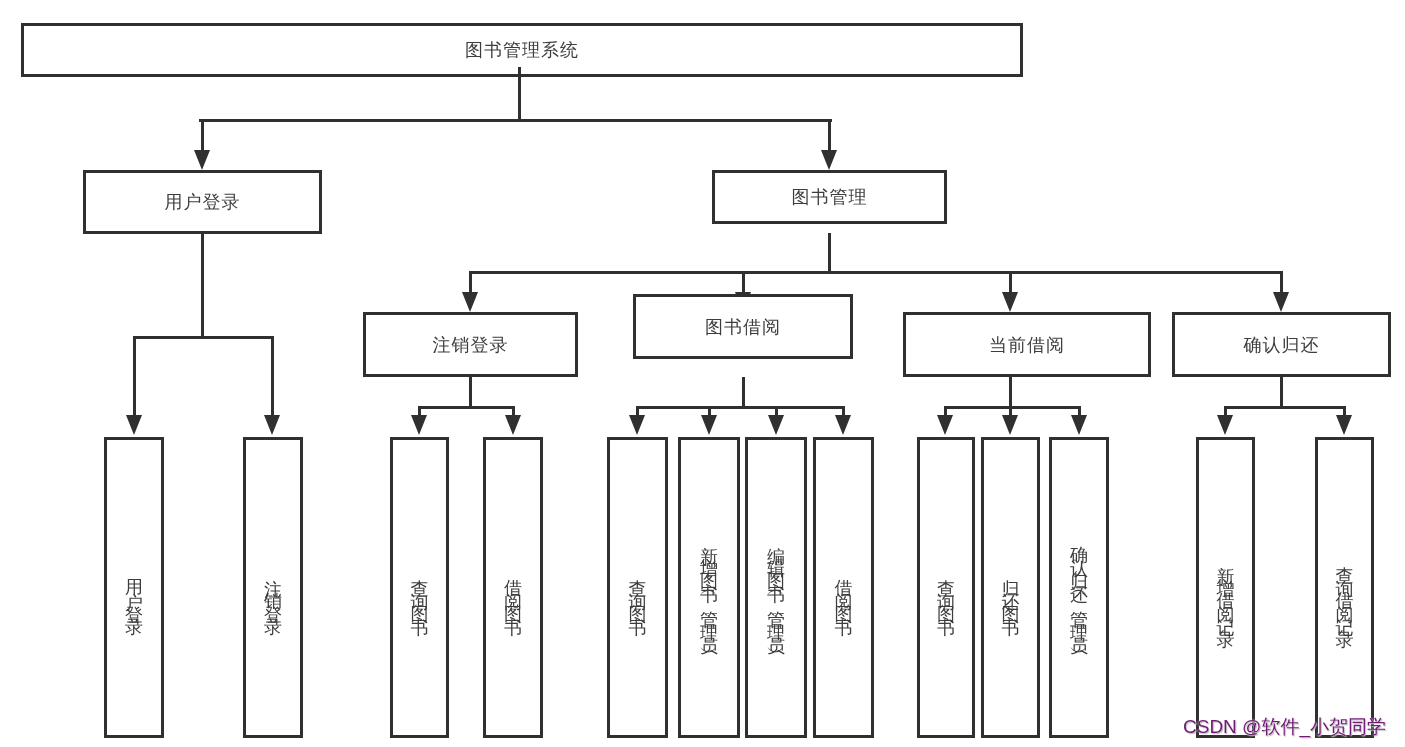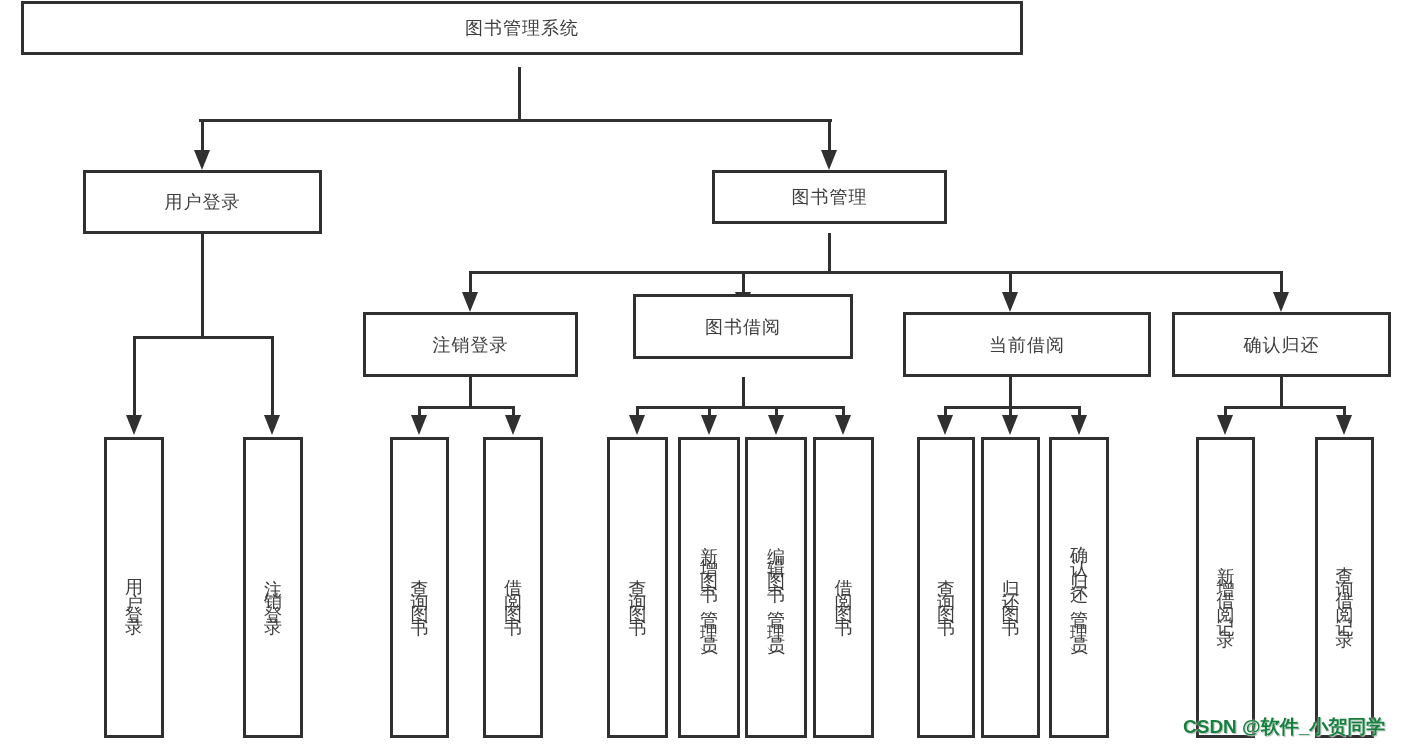--- a/index.html
+++ b/index.html
@@ -18,30 +18,30 @@
   }
   .hline,.vline{position:absolute;background:#303030;}
   .hline{height:3px;}
   .vline{width:3px;}
   .arrow{
     position:absolute;width:0;height:0;
     border-left:8px solid transparent;border-right:8px solid transparent;
     border-top:20px solid #303030;
   }
   .watermark{
-    position:absolute;left:1183px;top:714px;font-size:19px;font-weight:bold;
-    color:#15803d;text-shadow:0 0 2px #ffffff,1px 1px 1px #a8a8a8;white-space:nowrap;
+    position:absolute;left:1183px;top:714px;font-size:19px;font-weight:normal;
+    color:#701a75;text-shadow:0 0 2px #ffffff,1px 1px 1px #a8a8a8;white-space:nowrap;
   }
 </style>
 </head>
 <body>
 
 <div class="stage">
 
-  <div class="node" style="left:21px;top:1px;width:1002px;height:54px">图书管理系统</div>
+  <div class="node" style="left:21px;top:23px;width:1002px;height:54px">图书管理系统</div>
 
   <div class="vline" style="left:518px;top:67px;height:52px"></div>
   <div class="hline" style="left:199px;top:119px;width:633px"></div>
   <div class="vline" style="left:201px;top:119px;height:33px"></div>
   <div class="arrow" style="left:194px;top:150px"></div>
   <div class="vline" style="left:828px;top:119px;height:33px"></div>
   <div class="arrow" style="left:821px;top:150px"></div>
 
   <div class="node" style="left:83px;top:170px;width:239px;height:64px">用户登录</div>
   <div class="node" style="left:712px;top:170px;width:235px;height:54px">图书管理</div>

